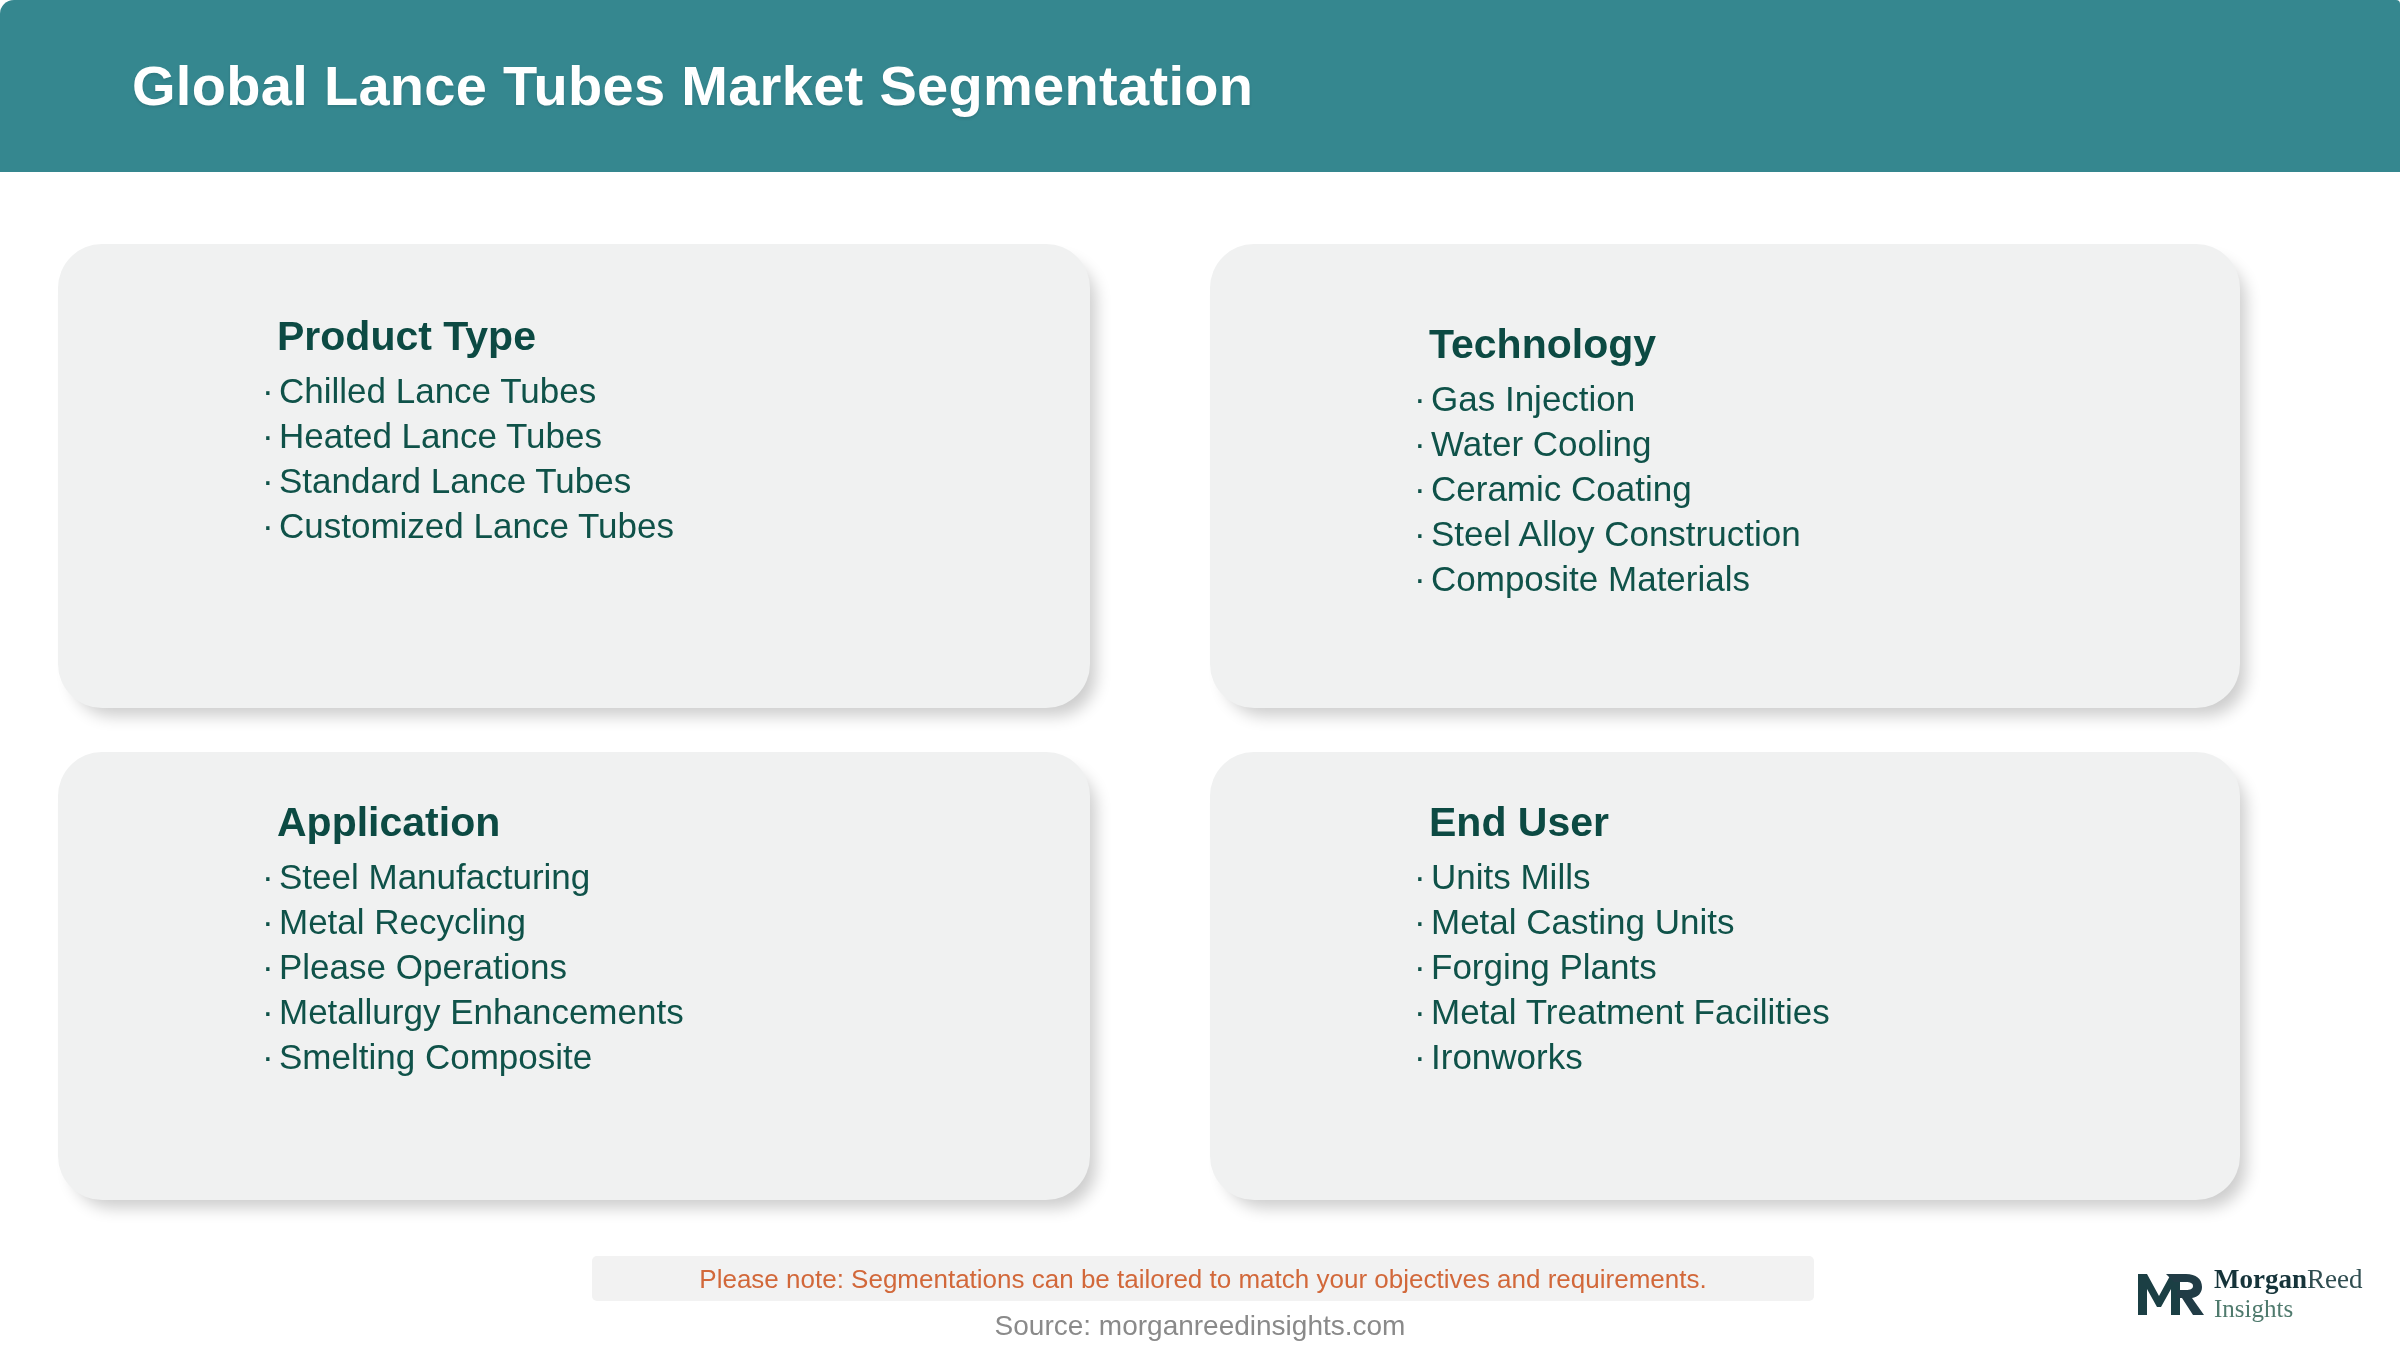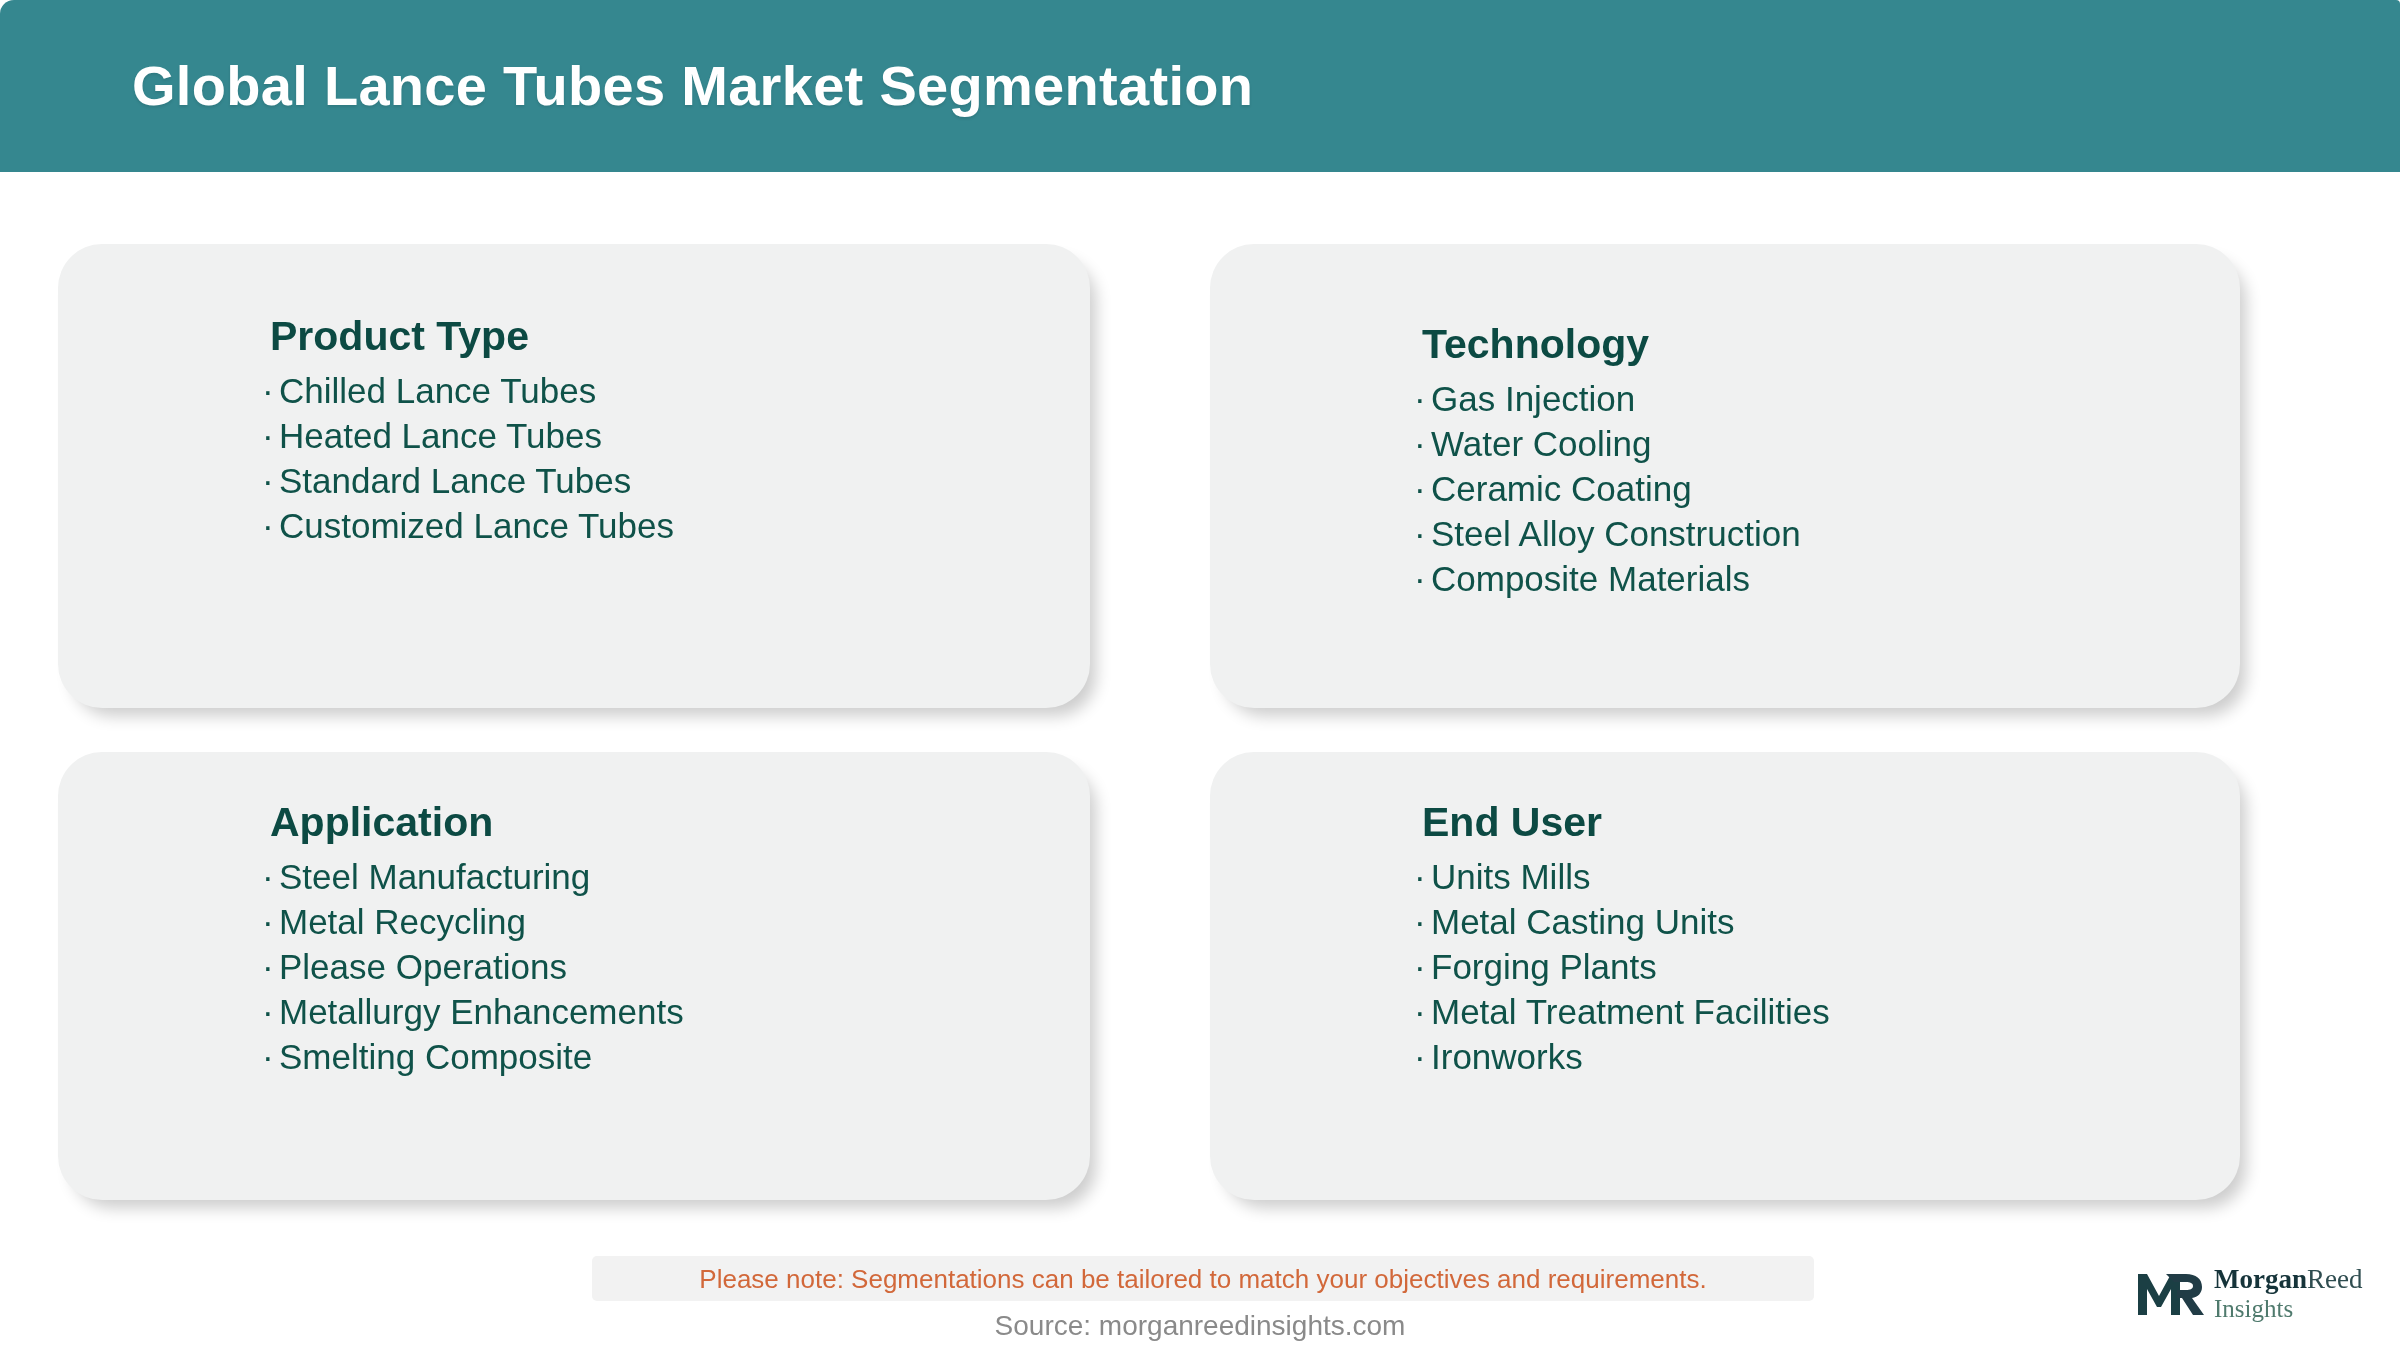--- a/index.html
+++ b/index.html
@@ -70,21 +70,21 @@
   .card.c0 .card-inner { top: 70px; }
   .card.c1 .card-inner { top: 78px; }
   .card.c2 .card-inner { top: 48px; }
   .card.c3 .card-inner { top: 48px; }
 
   .card-title {
     color: #0c4a43;
     font-size: 41px;
     font-weight: bold;
     line-height: 1.12;
-    margin: 0 0 8px 8px;
+    margin: 0 0 8px 15px;
     white-space: nowrap;
   }
   .card-list {
     list-style: none;
     margin: 0;
     padding: 0;
   }
   .card-list li {
     color: #0f5249;
     font-size: 35px;

